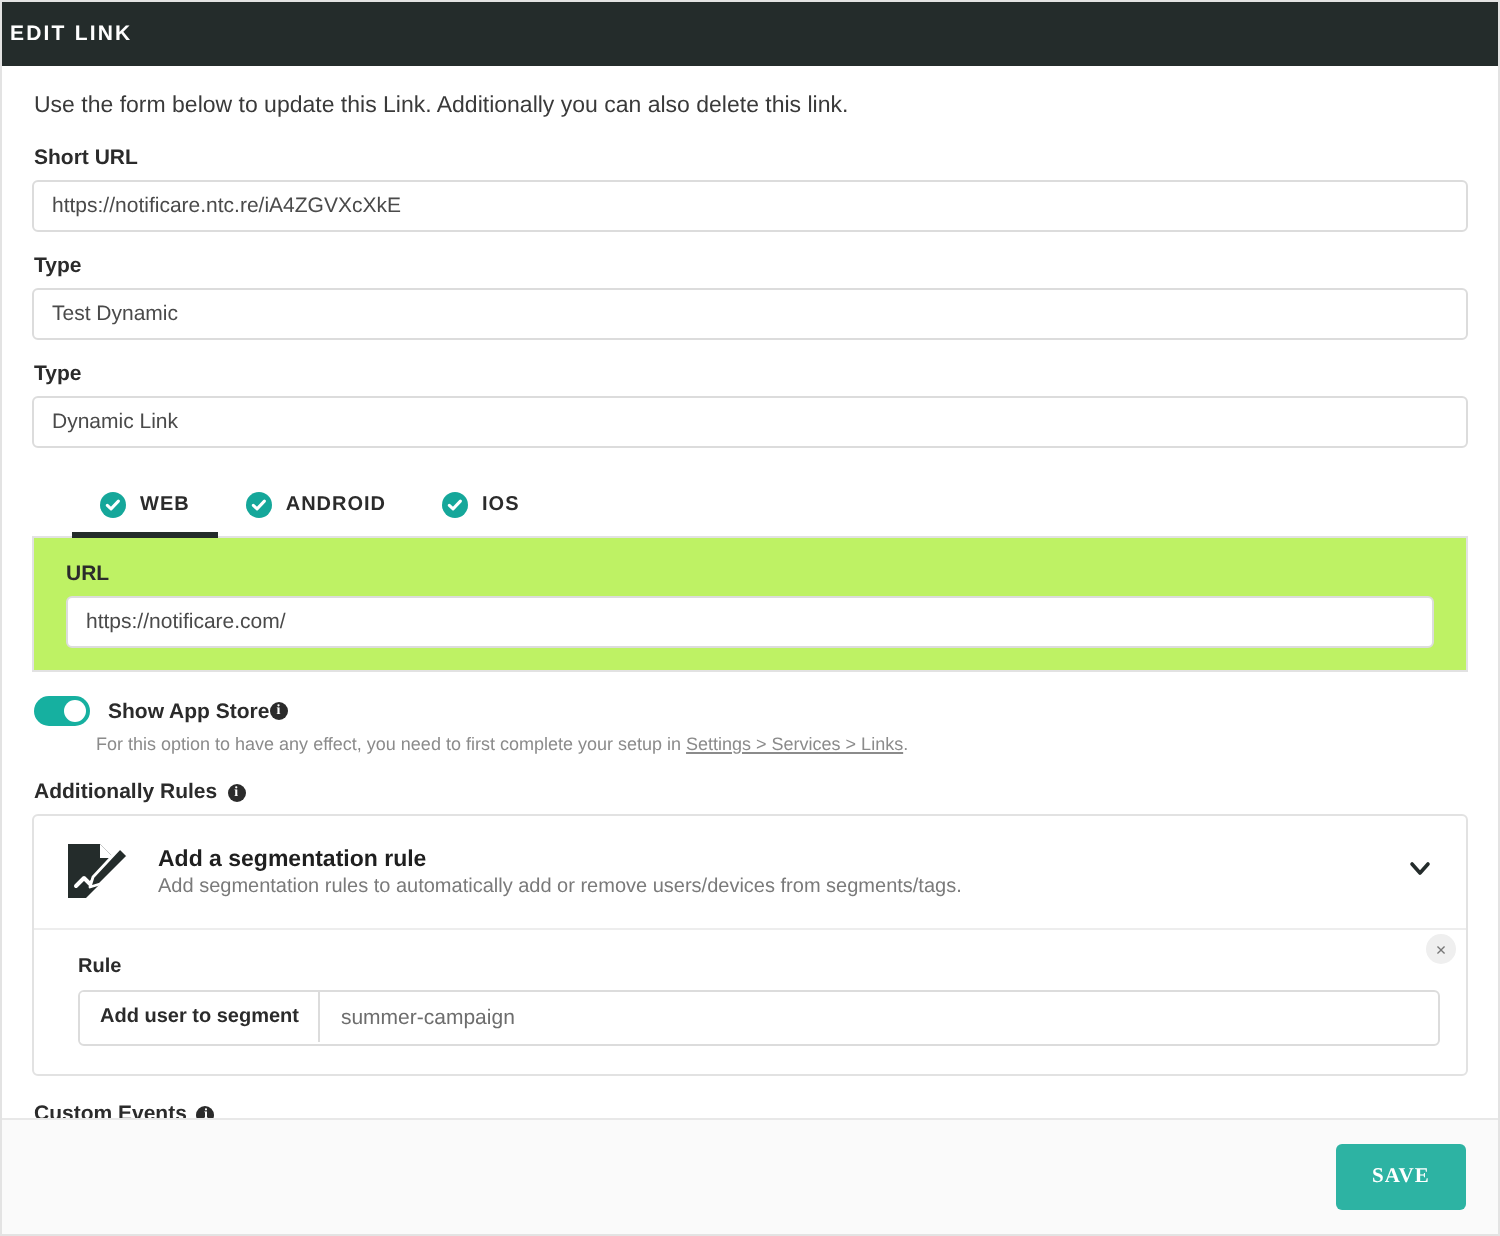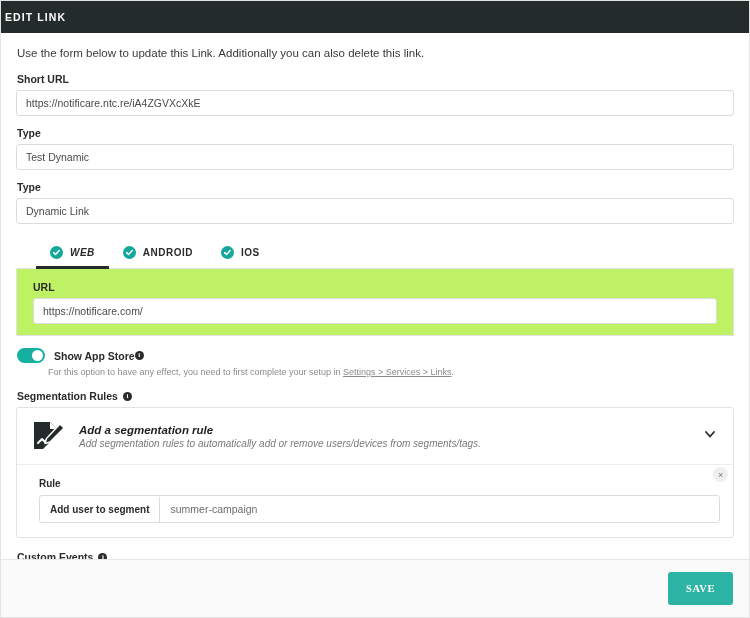--- a/index.html
+++ b/index.html
@@ -74,21 +74,21 @@
   .tab {
     display: flex; align-items: center; gap: 7px;
     padding: 6px 14px 7px 14px;
     font-size: 10px; font-weight: bold;
     letter-spacing: 0.5px;
     color: #2b2b2b;
     border-bottom: 3px solid transparent;
     margin-bottom: -1px;
     cursor: pointer;
   }
-  .tab.active { border-bottom-color: #242c2b; font-style: italic; }
+  .tab.active { border-bottom-color: #242c2b; }
   .check {
     width: 13px; height: 13px; border-radius: 50%;
     background: #15a79a;
     display: inline-flex; align-items: center; justify-content: center;
     flex: 0 0 13px;
   }
   .check svg { display: block; }
   .tabpanel {
     border: 1px solid #e2e2e2;
     border-top: none;
@@ -140,21 +140,21 @@
   .panel {
     border: 1px solid #e2e2e2; border-radius: 3px;
     background: #fff;
   }
   .seg-head {
     display: flex; align-items: center;
     padding: 11px 14px 11px 13px;
     gap: 13px; cursor: pointer;
   }
   .seg-icon { flex: 0 0 36px; width: 36px; height: 34px; }
-  .seg-texts { flex: 1 1 auto; font-style: italic; }
+  .seg-texts { flex: 1 1 auto; }
   .seg-title { font-size: 11.5px; font-weight: bold; color: #1f1f1f; margin-bottom: 2px; }
   .seg-sub { font-size: 10px; color: #7a7a7a; }
   .chevron { flex: 0 0 16px; color: #2b2b2b; }
   .seg-body {
     border-top: 1px solid #ededed;
     padding: 11px 13px 14px 13px;
     position: relative;
   }
   .close-btn {
     position: absolute; top: 2px; right: 5px;
@@ -162,21 +162,21 @@
     background: #efefef; color: #777;
     display: flex; align-items: center; justify-content: center;
     font-size: 9px; cursor: pointer; border: none;
     font-family: "Liberation Sans", sans-serif;
   }
   .rule-label {
     font-size: 10px; font-weight: bold; color: #2b2b2b;
     margin: 2px 0 6px 9px;
   }
   .rule-group {
-    display: flex; align-items: center;
+    display: flex; align-items: flex-start;
     border: 1px solid #dcdcdc; border-radius: 3px;
     margin-left: 9px; margin-right: 0px;
     overflow: hidden; background: #fff;
   }
   .rule-prefix {
     font-size: 10px; font-weight: bold; color: #2b2b2b;
     padding: 7px 10px; background: #fff;
     border-right: 1px solid #dcdcdc;
     white-space: nowrap; display: flex; align-items: center;
   }
@@ -274,21 +274,21 @@
       <span class="toggle-label">
         <span>Show App Store</span>
         <span class="info">i</span>
       </span>
     </div>
     <div class="hint">
       <span>For this option to have any effect, you need to first complete your setup in </span><a href="#">Settings &gt; Services &gt; Links</a><span>.</span>
     </div>
 
     <div class="section-label">
-      <span>Segmentation Rules</span>
+      <span>Additionally Rules</span>
       <span class="info">i</span>
     </div>
 
     <div class="panel">
 
       <div class="seg-head">
         <span class="seg-icon">
           <svg width="36" height="34" viewBox="0 0 36 34">
             <path d="M4 3 H20 L27 10 V16 L13 30 H4 Z" fill="#242c2b"></path>
             <path d="M20 3 L20 10 L27 10 Z" fill="#ffffff"></path>

